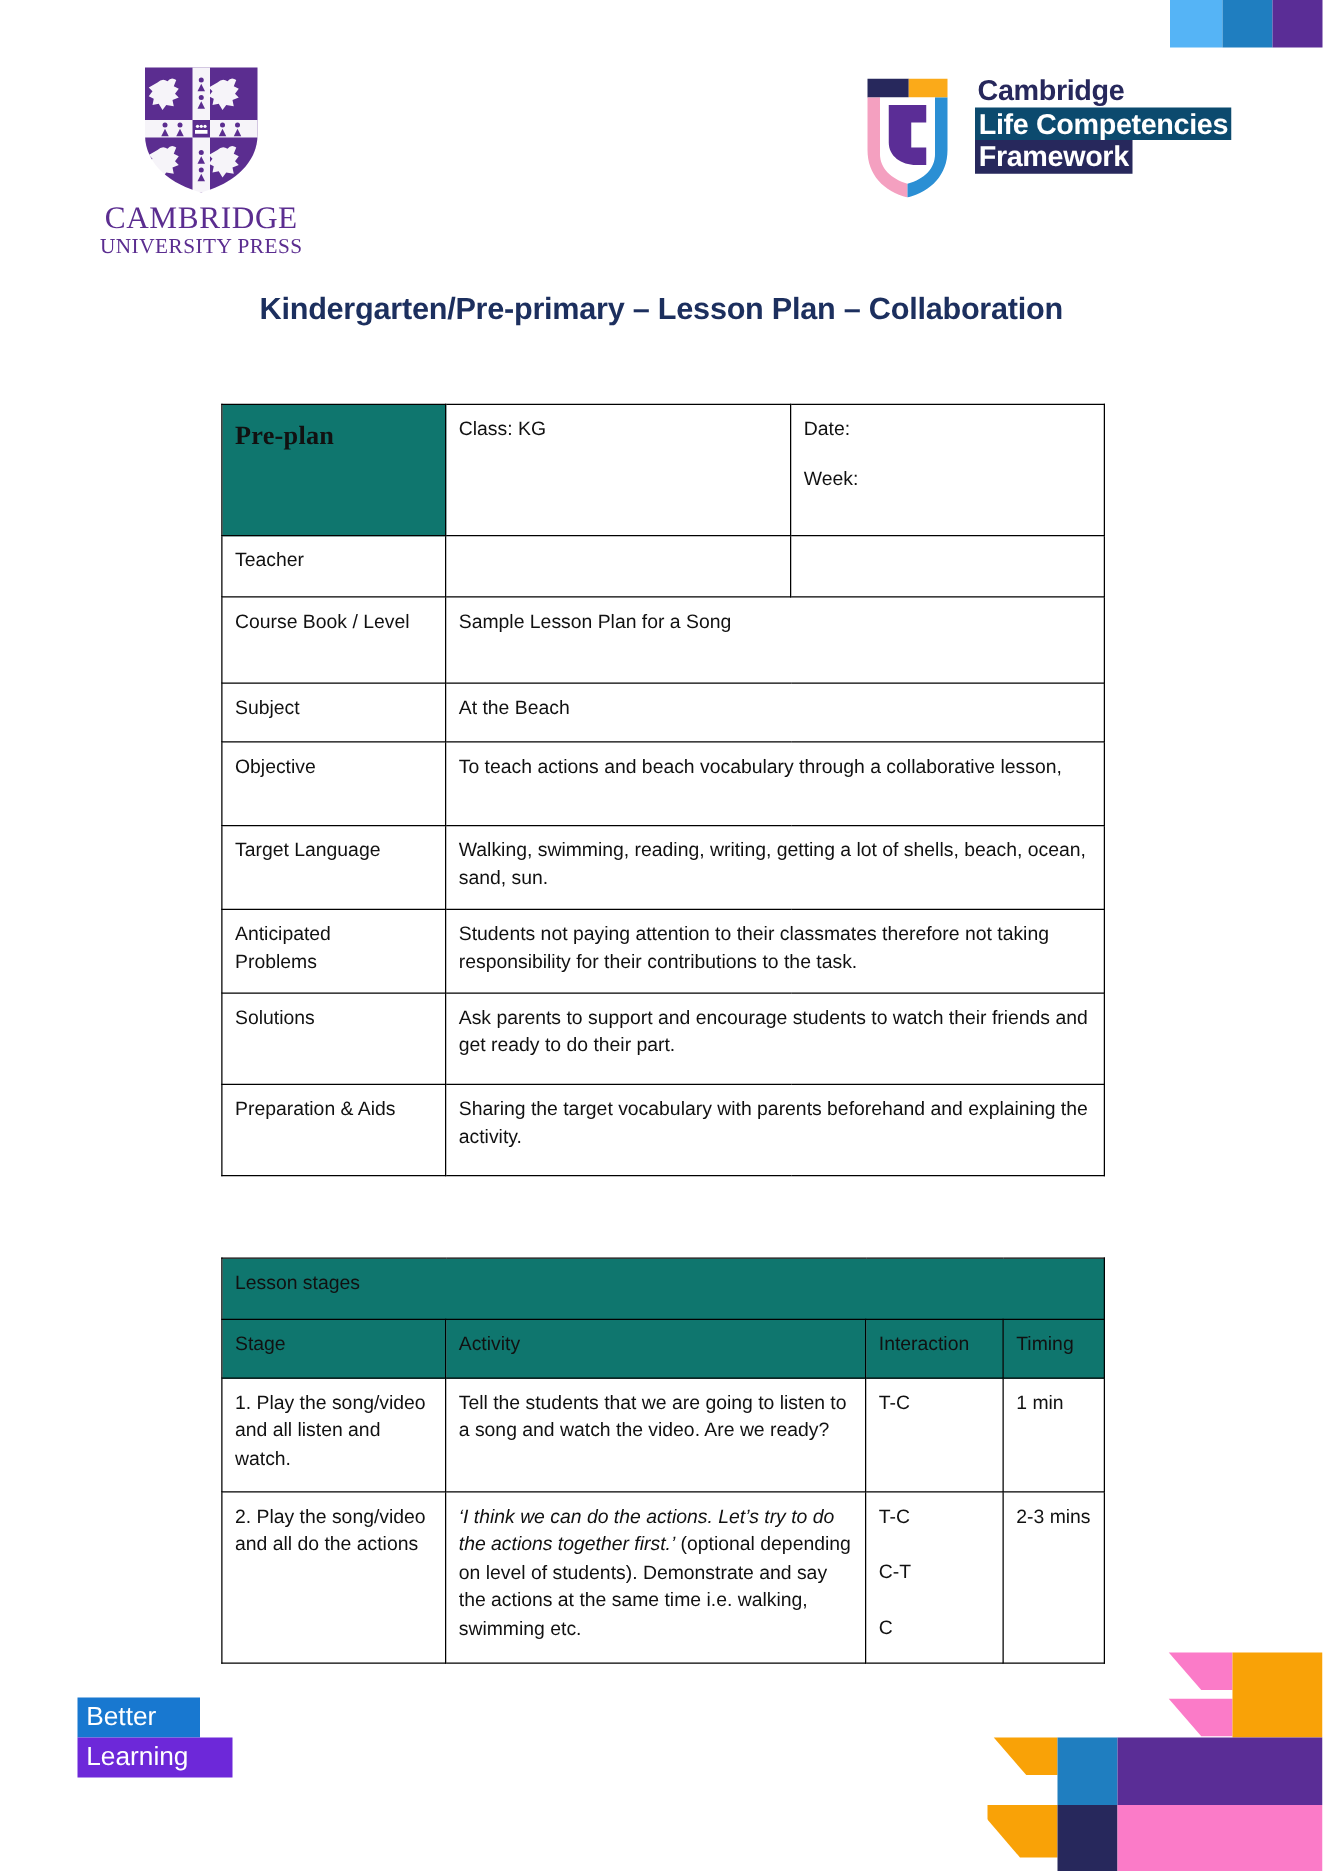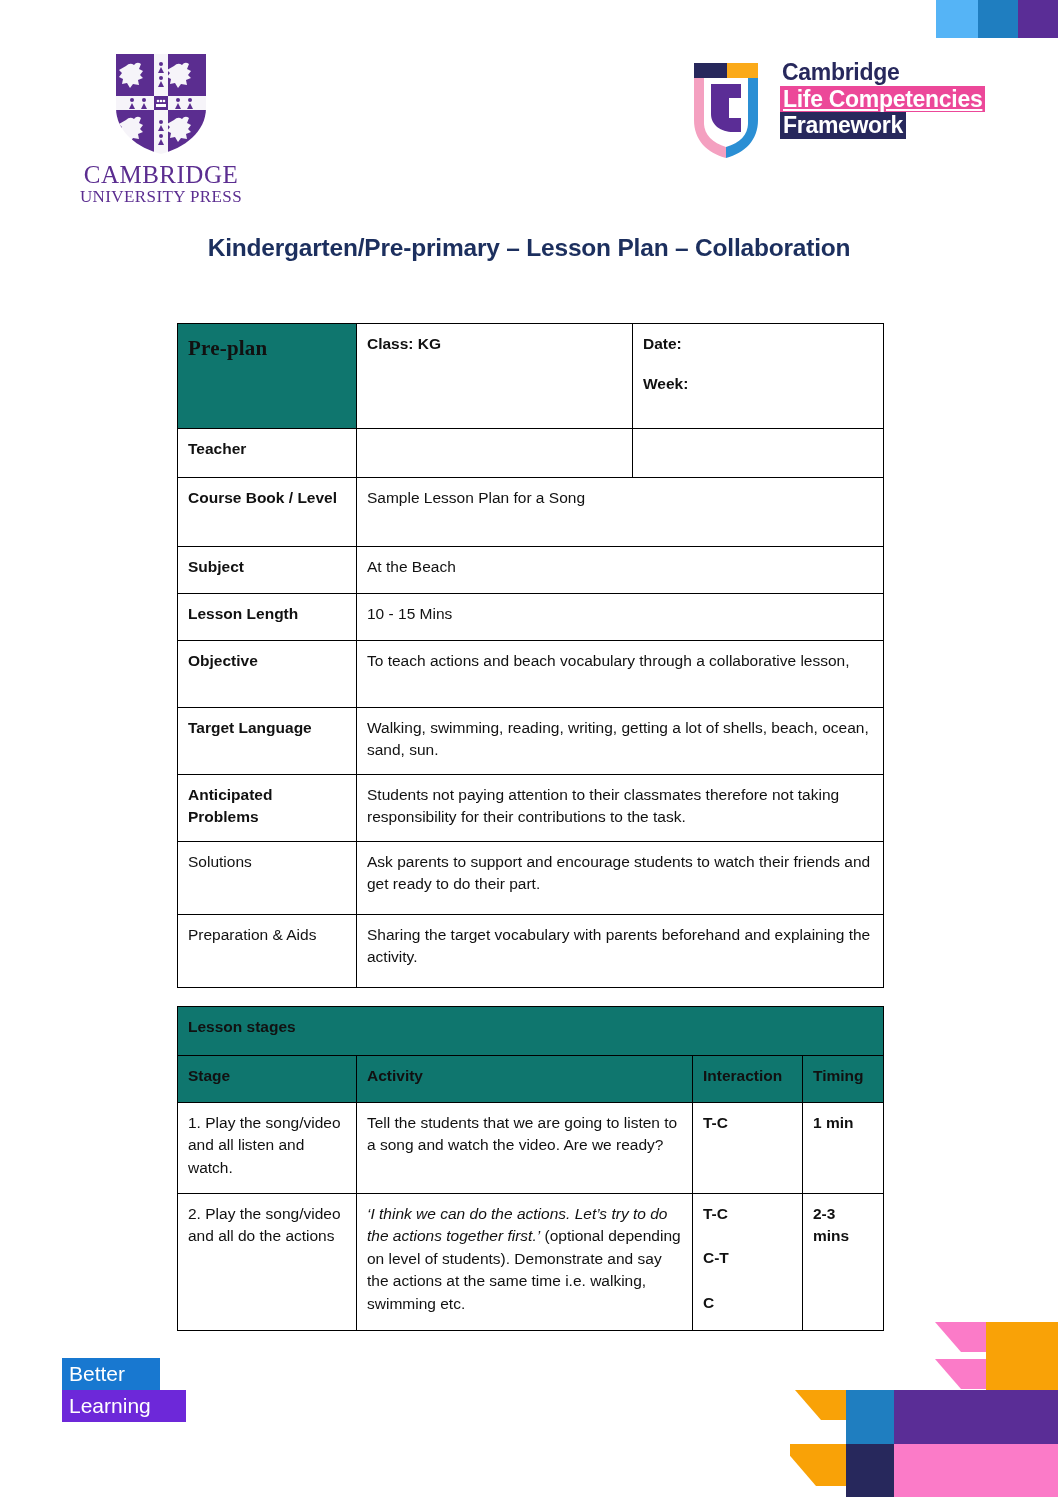--- a/index.html
+++ b/index.html
@@ -79,26 +79,25 @@
     font-weight: bold;
     color: #27285c;
     letter-spacing: -0.3px;
     line-height: 1.16;
     padding-left: 2px;
   }
   #clcf-text .l2 {
     font-size: 23px;
     font-weight: bold;
     color: #ffffff;
-    background: #ec4899;
+    background: #0c4a6e;
     letter-spacing: -0.3px;
     line-height: 1.16;
     display: inline-block;
     padding: 0 3px;
-    text-decoration: underline;
   }
   #clcf-text .l3 {
     font-size: 23px;
     font-weight: bold;
     color: #ffffff;
     background: #27285c;
     letter-spacing: -0.3px;
     line-height: 1.16;
     display: inline-block;
     padding: 0 3px;
@@ -125,21 +124,21 @@
     font-size: 15.5px;
     color: #111111;
   }
   table.doc-table td {
     border: 1.3px solid #000000;
     padding: 9px 9px 9px 10px;
     vertical-align: top;
     line-height: 1.45;
   }
   .shaded { background: #0f766e; }
-  .bold { font-weight: bold; }
+  .bold { font-weight: normal; }
   .serif-head {
     font-family: "Liberation Serif", serif;
     font-size: 21px;
     font-weight: bold;
     letter-spacing: 0.2px;
   }
 
   #table-preplan {
     left: 177px;
     top: 323px;
@@ -282,24 +281,20 @@
     </tr>
     <tr>
       <td class="bold" style="height:50px">Course Book / Level</td>
       <td colspan="2">Sample Lesson Plan for a Song</td>
     </tr>
     <tr>
       <td class="bold" style="height:28px">Subject</td>
       <td colspan="2">At the Beach</td>
     </tr>
     <tr>
-      <td class="bold" style="height:28px">Lesson Length</td>
-      <td colspan="2">10 - 15 Mins</td>
-    </tr>
-    <tr>
       <td class="bold" style="height:48px">Objective</td>
       <td colspan="2">To teach actions and beach vocabulary through a collaborative lesson,</td>
     </tr>
     <tr>
       <td class="bold" style="height:48px">Target Language</td>
       <td colspan="2">Walking, swimming, reading, writing, getting a lot of shells, beach, ocean, sand, sun.</td>
     </tr>
     <tr>
       <td class="bold" style="height:48px">Anticipated<br>Problems</td>
       <td colspan="2">Students not paying attention to their classmates therefore not taking responsibility for their contributions to the task.</td>

